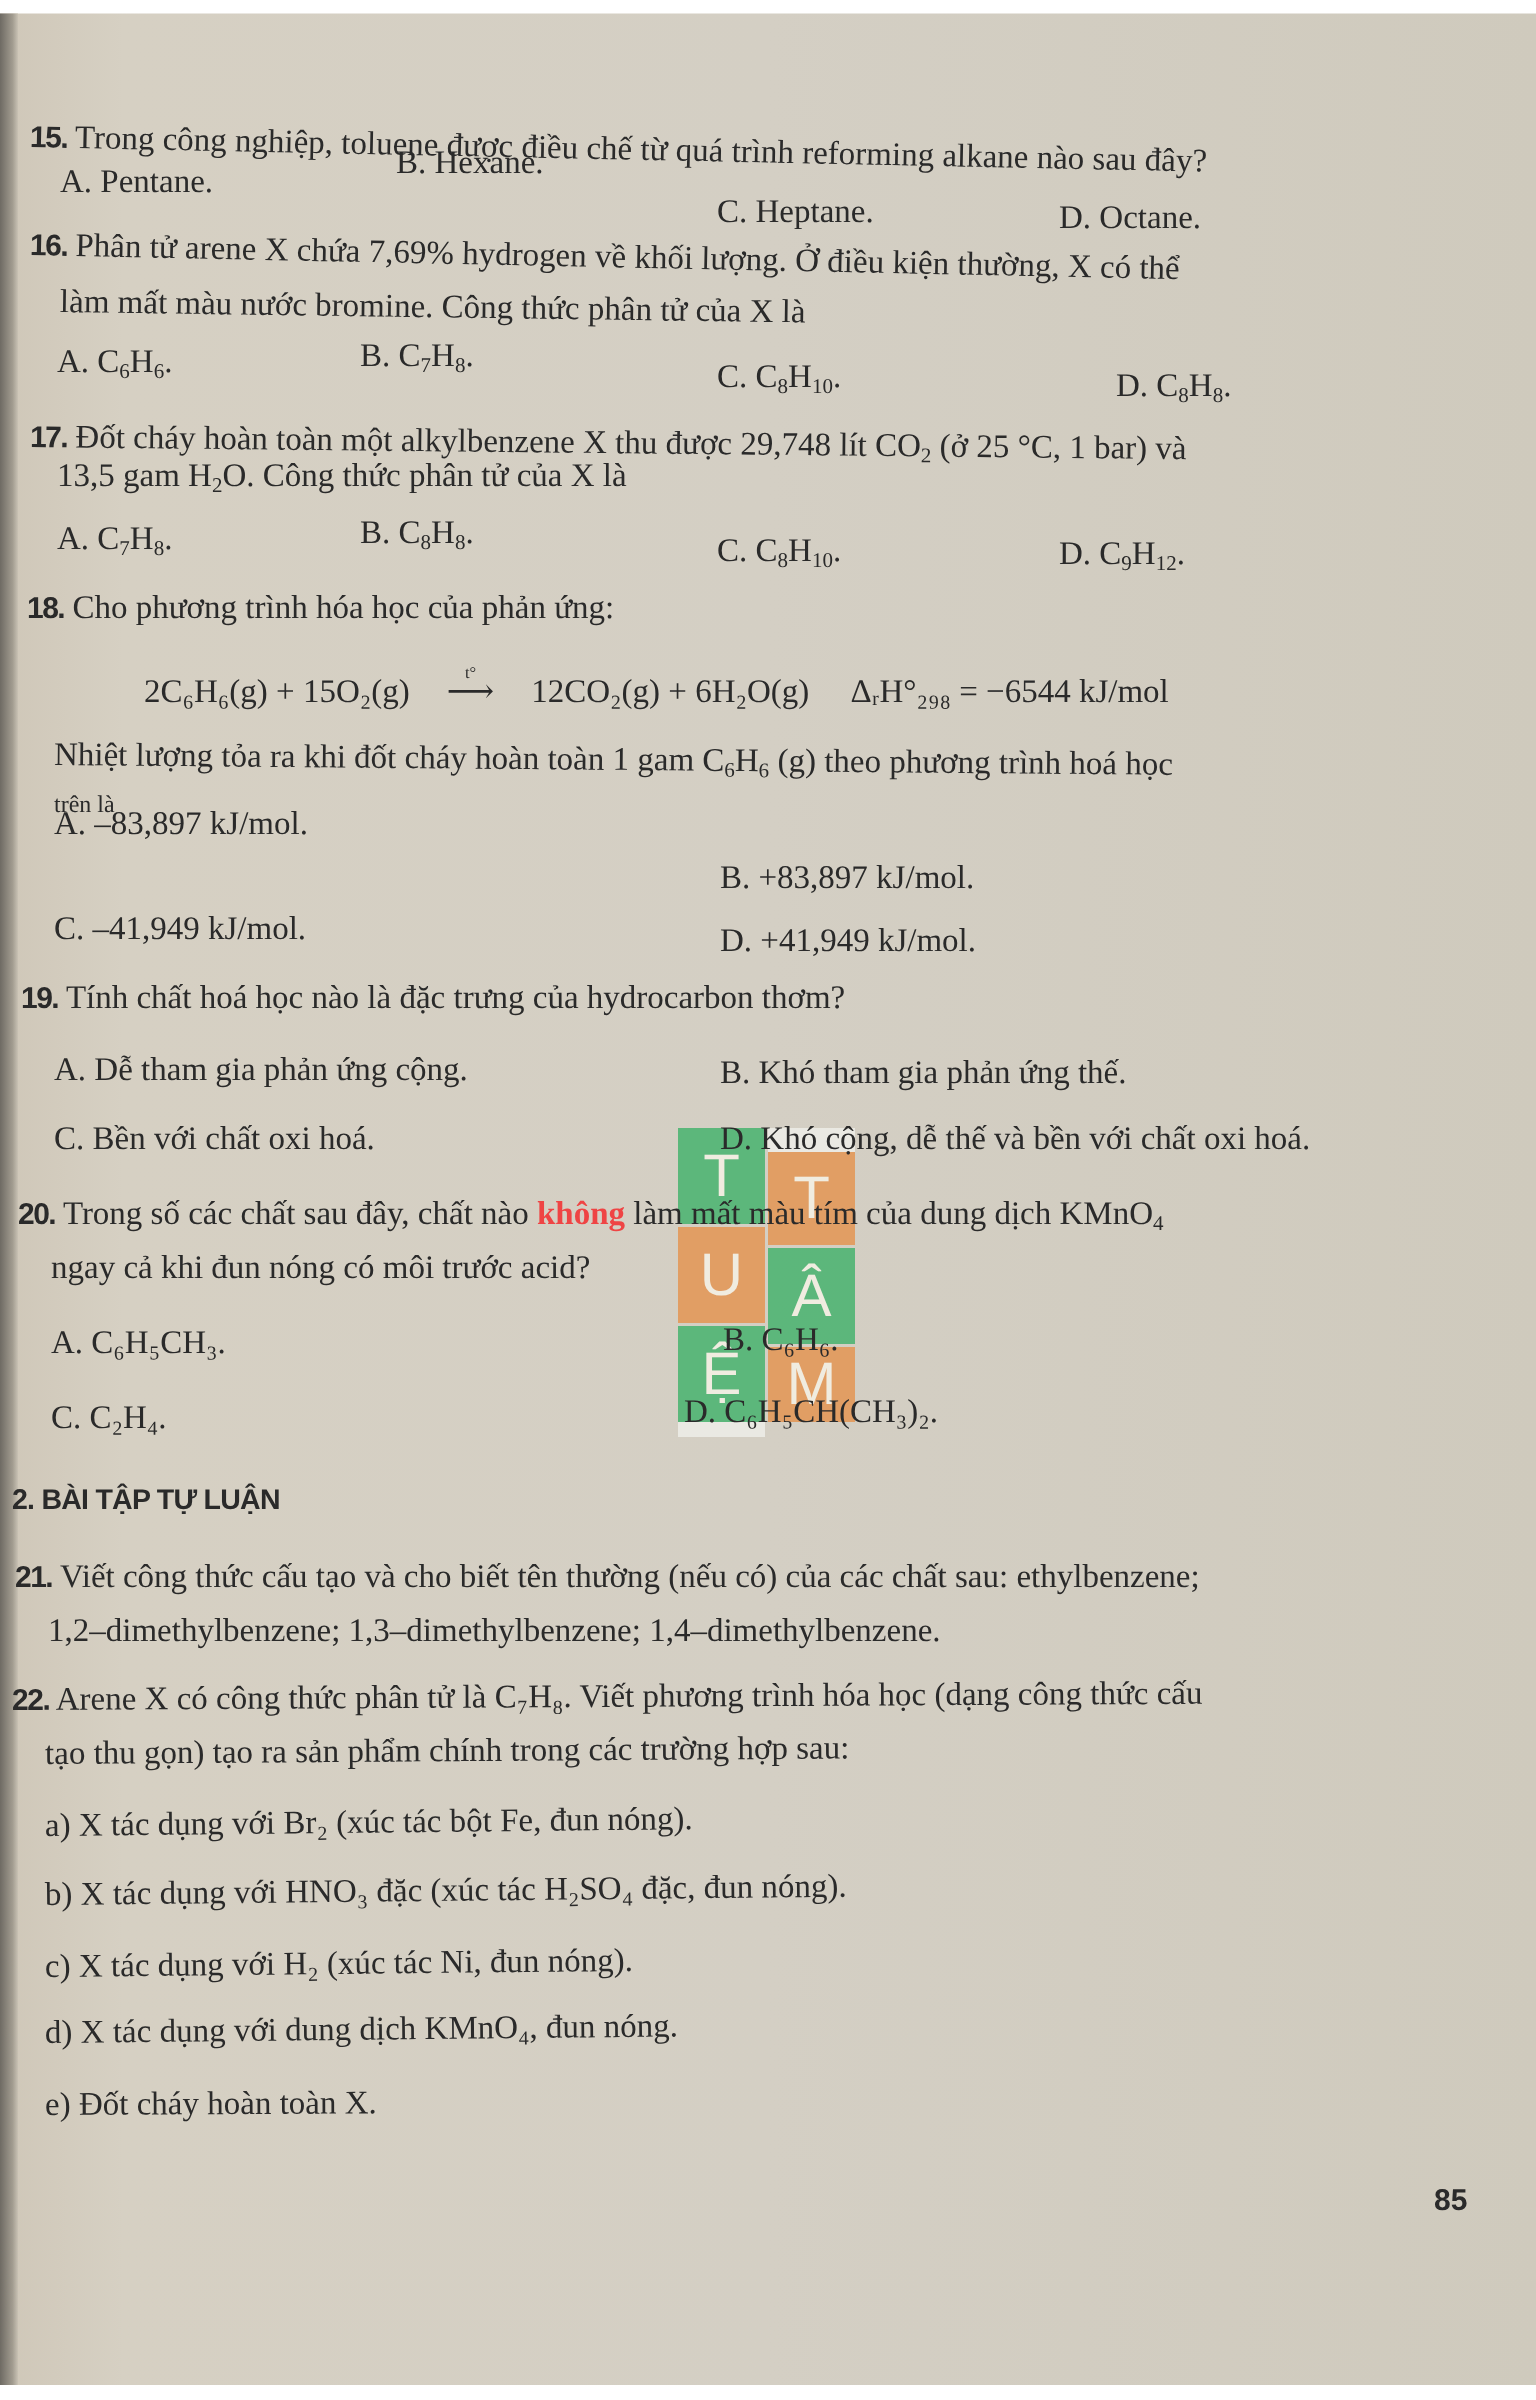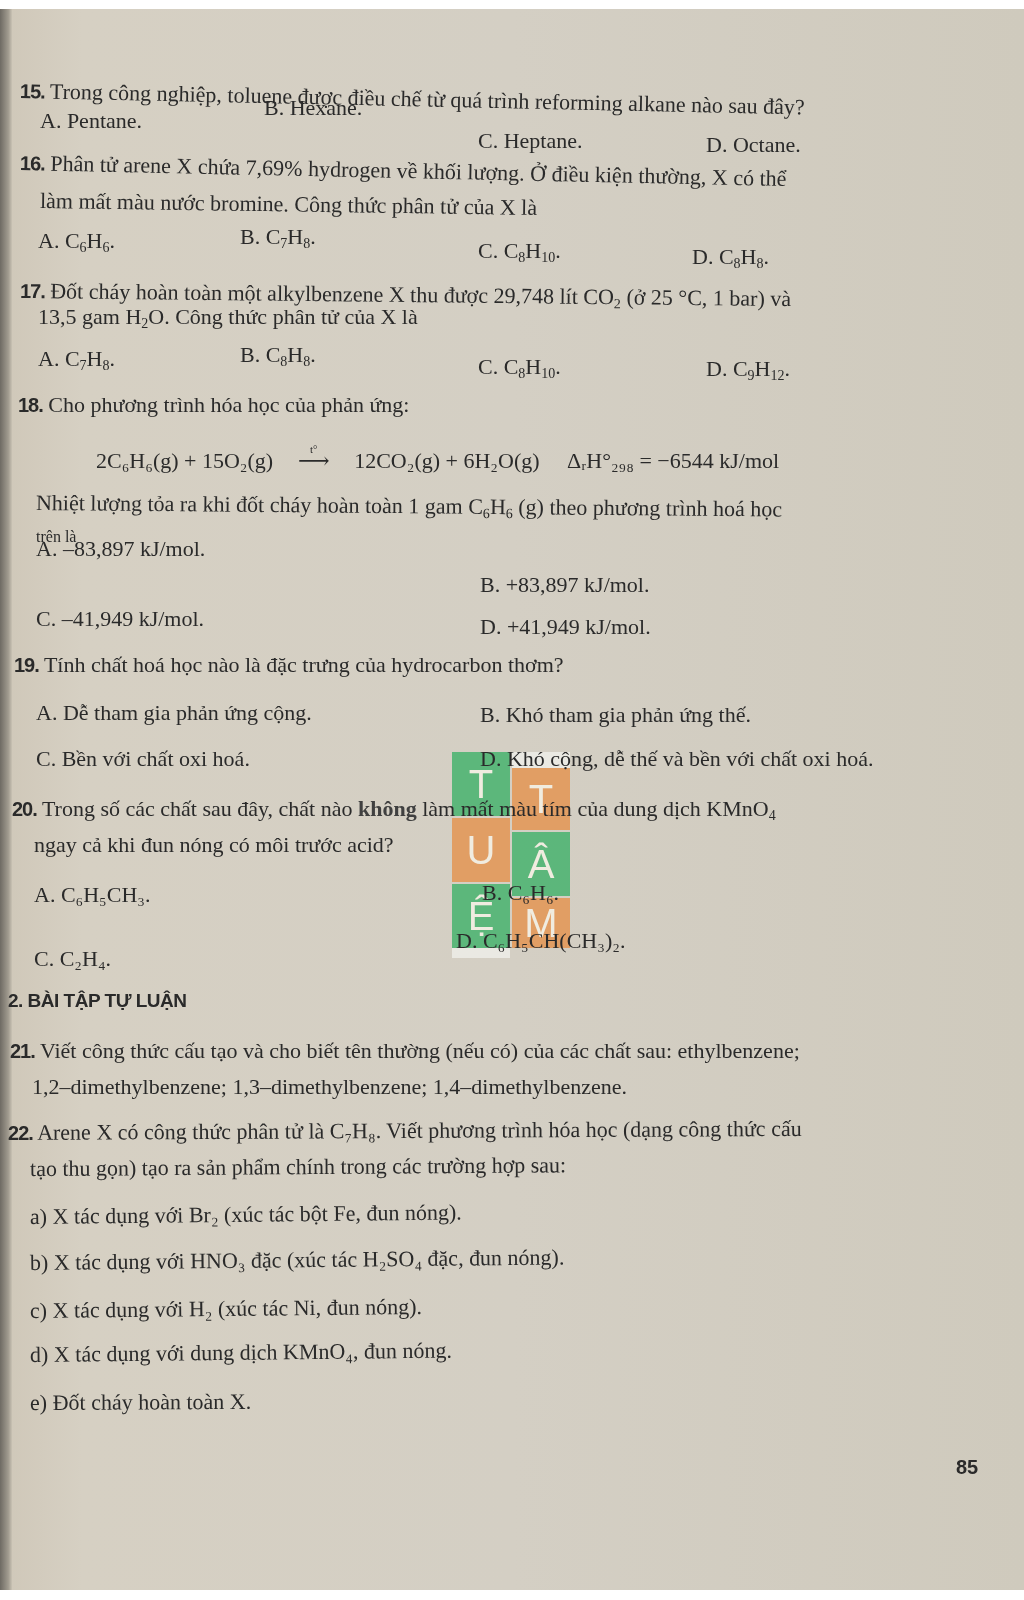--- a/index.html
+++ b/index.html
@@ -12,21 +12,21 @@
   .t { position:absolute; white-space:nowrap; font-size:22px; line-height:26px; }
   .num { font-family:"Liberation Sans", "DejaVu Sans", sans-serif; font-weight:bold; font-size:20px; letter-spacing:-1px; }
   sub { font-size:14px; vertical-align:-4px; line-height:0; }
   .heading { position:absolute; font-family:"Liberation Sans","DejaVu Sans",sans-serif; font-weight:bold; font-size:19px; letter-spacing:-0.5px; }
   .pageno { position:absolute; font-family:"Liberation Sans","DejaVu Sans",sans-serif; font-weight:bold; font-size:20px; }
   .logo { position:absolute; left:452px; top:752px; width:118px; height:196px; }
   .logo .tile { position:absolute; width:58px; height:64px; display:flex; align-items:center; justify-content:center;
                 font-family:"Liberation Sans","DejaVu Sans",sans-serif; font-size:40px; color:#f3efe3; opacity:0.92; }
   .g { background:#52b575; } .o { background:#e39a5c; }
   .w { background:#ecebe5; }
-  .bold-word { font-weight:bold; color:#404040; }
+  .bold-word { font-weight:bold; color:#ef4444; }
   .eqn { font-size:22px; }
 </style>
 </head>
 <body>
 
 <div class="page"></div>
 <div class="spine"></div>
 
 <div class="t" style="left:20px;top:78px;transform:rotate(1.2deg);transform-origin:left;">
   <span class="num">15.</span>
@@ -38,21 +38,21 @@
 <div class="t" style="left:706px;top:132px;text-align:right;">D. Octane.</div>
 
 <div class="t" style="left:20px;top:150px;transform:rotate(1.2deg);transform-origin:left;">
   <span class="num">16.</span>
   <span>Phân tử arene X chứa 7,69% hydrogen về khối lượng. Ở điều kiện thường, X có thể</span>
 </div>
 <div class="t" style="left:40px;top:188px;transform:rotate(0.8deg);transform-origin:left;">làm mất màu nước bromine. Công thức phân tử của X là</div>
 <div class="t" style="left:38px;top:228px;"><span>A. C</span><sub>6</sub><span>H</span><sub>6</sub><span>.</span></div>
 <div class="t" style="left:240px;top:224px;"><span>B. C</span><sub>7</sub><span>H</span><sub>8</sub><span>.</span></div>
 <div class="t" style="left:478px;top:238px;"><span>C. C</span><sub>8</sub><span>H</span><sub>10</sub><span>.</span></div>
-<div class="t" style="left:692px;top:244px;"><span>D. C</span><sub>8</sub><span>H</span><sub>8</sub><span>.</span></div>
+<div class="t" style="left:744px;top:244px;"><span>D. C</span><sub>8</sub><span>H</span><sub>8</sub><span>.</span></div>
 
 <div class="t" style="left:20px;top:278px;transform:rotate(0.6deg);transform-origin:left;">
   <span class="num">17.</span>
   <span>Đốt cháy hoàn toàn một alkylbenzene X thu được 29,748 lít CO</span><sub>2</sub><span> (ở 25 °C, 1 bar) và</span>
 </div>
 <div class="t" style="left:38px;top:304px;"><span>13,5 gam H</span><sub>2</sub><span>O. Công thức phân tử của X là</span></div>
 <div class="t" style="left:38px;top:346px;"><span>A. C</span><sub>7</sub><span>H</span><sub>8</sub><span>.</span></div>
 <div class="t" style="left:240px;top:342px;"><span>B. C</span><sub>8</sub><span>H</span><sub>8</sub><span>.</span></div>
 <div class="t" style="left:478px;top:354px;"><span>C. C</span><sub>8</sub><span>H</span><sub>10</sub><span>.</span></div>
 <div class="t" style="left:706px;top:356px;"><span>D. C</span><sub>9</sub><span>H</span><sub>12</sub><span>.</span></div>
@@ -97,21 +97,21 @@
 
 <div class="t" style="left:480px;top:746px;">D. Khó cộng, dễ thế và bền với chất oxi hoá.</div>
 
 <div class="t" style="left:12px;top:796px;">
   <span class="num">20.</span>
   <span>Trong số các chất sau đây, chất nào </span><span class="bold-word">không</span><span> làm mất màu tím của dung dịch KMnO</span><sub>4</sub>
 </div>
 <div class="t" style="left:34px;top:832px;">ngay cả khi đun nóng có môi trước acid?</div>
 <div class="t" style="left:34px;top:882px;">A. C₆H₅CH₃.</div>
 <div class="t" style="left:482px;top:880px;">B. C₆H₆.</div>
-<div class="t" style="left:34px;top:932px;margin-top:14px;">C. C₂H₄.</div>
+<div class="t" style="left:34px;top:932px;">C. C₂H₄.</div>
 <div class="t" style="left:456px;top:928px;">D. C₆H₅CH(CH₃)₂.</div>
 
 <div class="heading" style="left:8px;top:990px;">2. BÀI TẬP TỰ LUẬN</div>
 
 <div class="t" style="left:10px;top:1038px;">
   <span class="num">21.</span>
   <span>Viết công thức cấu tạo và cho biết tên thường (nếu có) của các chất sau: ethylbenzene;</span>
 </div>
 <div class="t" style="left:32px;top:1074px;">1,2–dimethylbenzene; 1,3–dimethylbenzene; 1,4–dimethylbenzene.</div>
 

